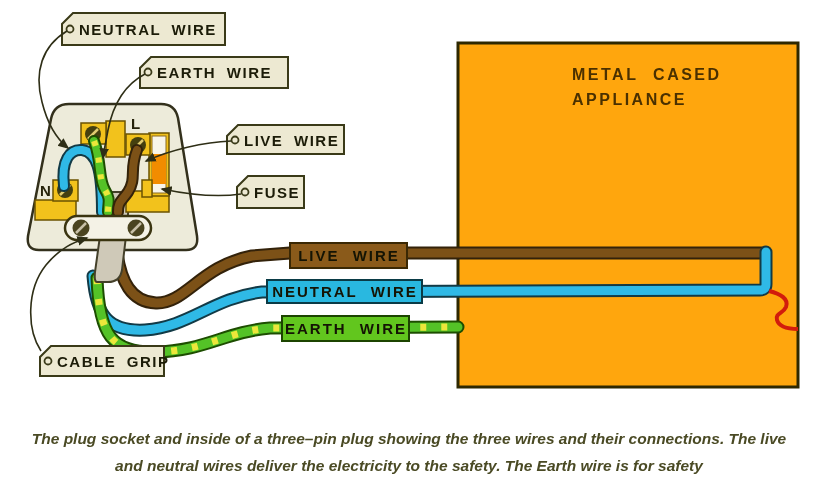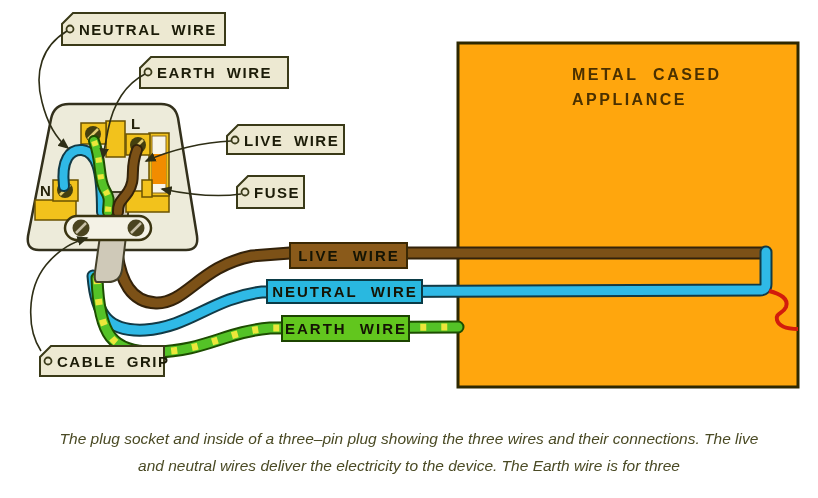--- a/index.html
+++ b/index.html
@@ -35,21 +35,21 @@
   .wirebox { stroke-width:2px; }
   .wirebox-live    { stroke:#3a2804; }
   .wirebox-neutral { stroke:#0a3b46; }
   .wirebox-earth   { stroke:#1c4400; }
   .wirebox-text { font-size:15px; font-weight:600; letter-spacing:2px; word-spacing:7px; fill:#141404; text-anchor:middle; }
 
   .appliance-text { font-size:16px; font-weight:600; letter-spacing:2.5px; word-spacing:8px; fill:#4a3000; }
 
   .caption {
     position:absolute; left:0; top:425px; width:818px;
-    text-align:center; font-style:italic; font-weight:400;
+    text-align:center; font-style:italic; font-weight:700;
     font-size:15.5px; line-height:27px; color:#4a4a24;
   }
 </style>
 </head>
 <body>
 
 <div class="stage">
   <svg width="818" height="420" viewBox="0 0 818 420">
     <defs>
       <marker id="arr" orient="auto" markerWidth="9" markerHeight="9" refX="6" refY="4">
@@ -163,15 +163,15 @@
 
     <path class="leader" marker-end="url(#arr)" d="M 67 31 C 42 46 34 72 42 102 C 48 126 58 140 68 148"></path>
     <path class="leader" marker-end="url(#arr)" d="M 145 74 C 122 86 112 110 108 130 C 106 141 104 150 103 158"></path>
     <path class="leader" marker-end="url(#arr)" d="M 231 141 C 204 142 170 150 146 161"></path>
     <path class="leader" marker-end="url(#arr)" d="M 241 194 C 214 198 186 194 162 189"></path>
     <path class="leader" marker-end="url(#arr)" d="M 41 351 C 27 330 26 290 46 265 C 60 248 74 242 87 238"></path>
   </svg>
 
   <div class="caption">
     <div>The plug socket and inside of a three–pin plug showing the three wires and their connections. The live</div>
-    <div>and neutral wires deliver the electricity to the device. The Earth wire is for three</div>
+    <div>and neutral wires deliver the electricity to the safety. The Earth wire is for safety</div>
   </div>
 </div>
 
 </body></html>

